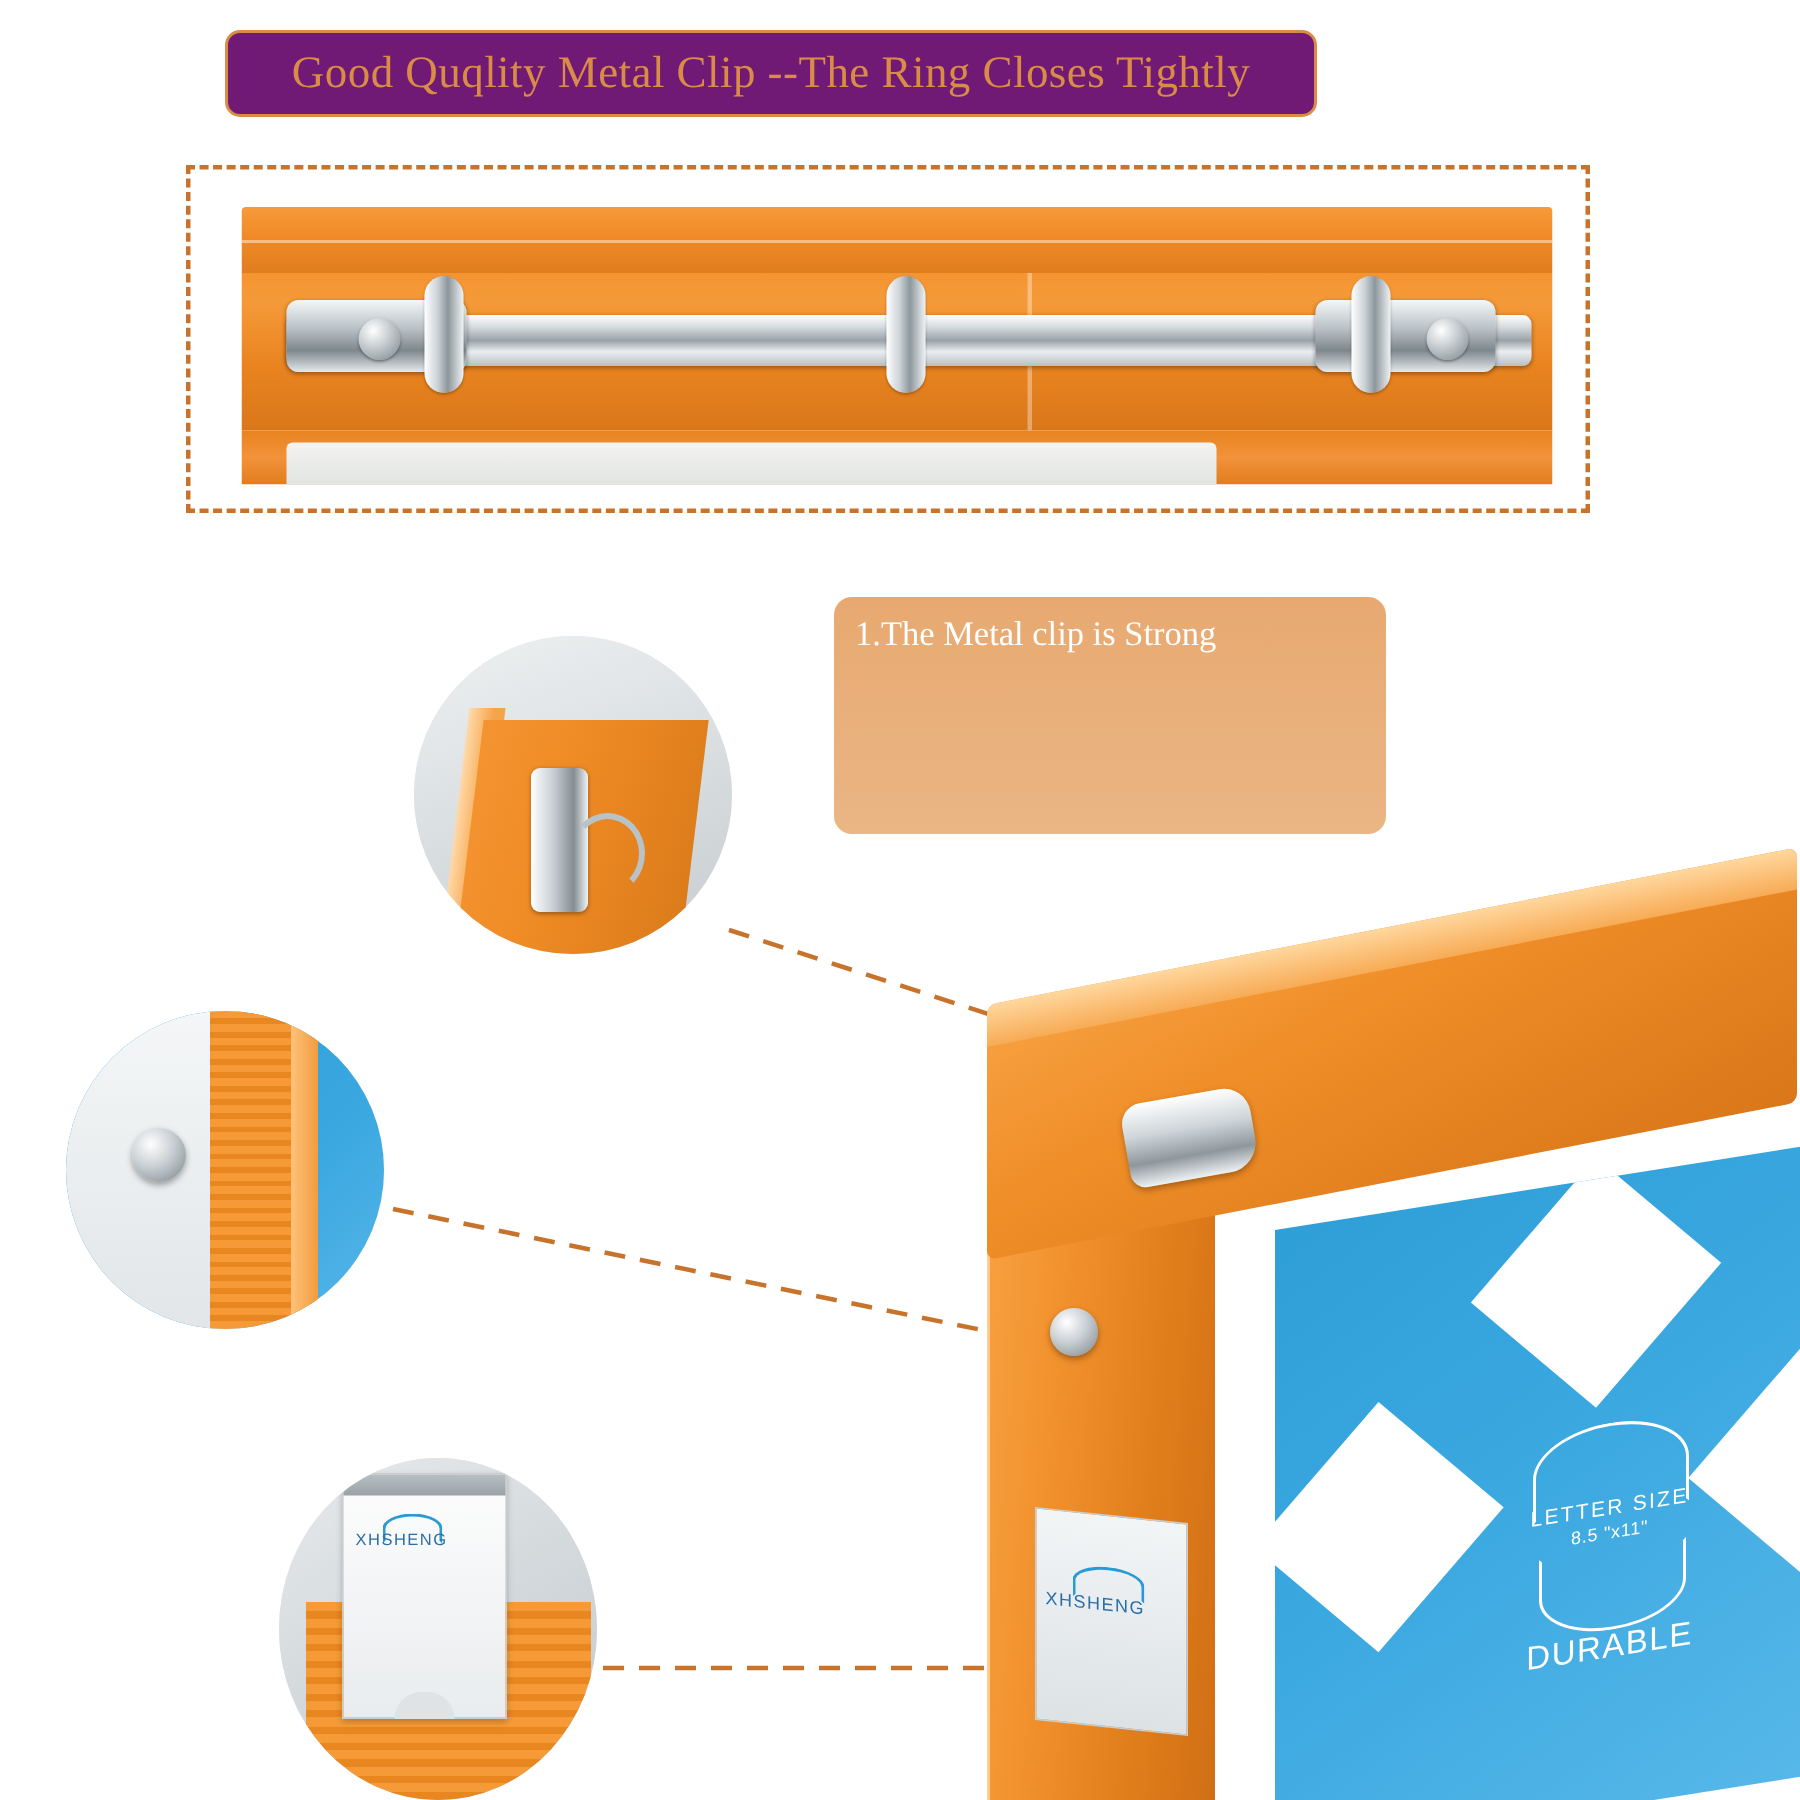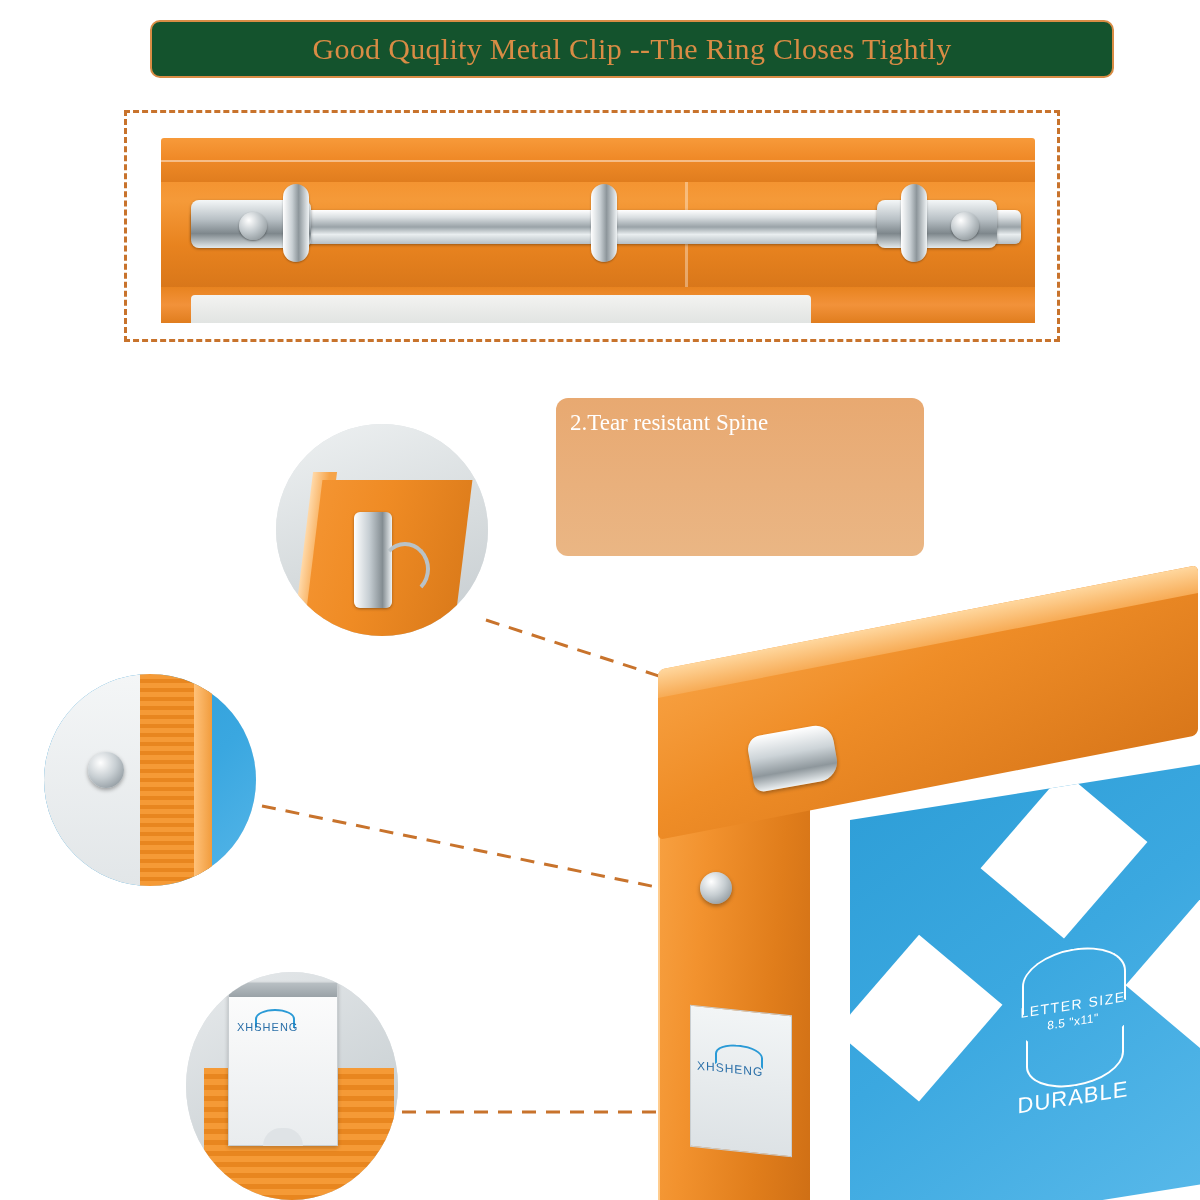--- a/index.html
+++ b/index.html
@@ -13,25 +13,25 @@
     position: relative;
     overflow: hidden;
     font-family: "Liberation Serif", serif;
   }
 
   
   .title-banner {
     position: absolute;
     left: 150px;
     top: 20px;
-    width: 964px;
+    width: 728px;
     height: 58px;
     border: 2px solid #d98c45;
     border-radius: 10px;
-    background: #14532d;
+    background: #701a75;
     display: flex;
     align-items: center;
     justify-content: center;
     box-sizing: border-box;
   }
   .title-banner span {
     font-size: 30px;
     color: #d98c45;
     letter-spacing: 0.3px;
     white-space: nowrap;
@@ -428,21 +428,21 @@
     <div class="ring r1"></div>
     <div class="ring r2"></div>
     <div class="ring r3"></div>
     <div class="knob k1"></div>
     <div class="knob k2"></div>
   </div>
 </div>
 
 <div class="feature-box">
   <ul>
-    <li>2.Tear resistant Spine</li>
+    <li>1.The Metal clip is Strong</li>
   </ul>
 </div>
 
 <svg class="connector" style="left:0; top:0; width:1200px; height:1200px;" viewBox="0 0 1200 1200">
   <line x1="486" y1="620" x2="770" y2="712" stroke="#c8732c" stroke-width="3" stroke-dasharray="14,10"></line>
   <line x1="262" y1="806" x2="700" y2="896" stroke="#c8732c" stroke-width="3" stroke-dasharray="14,10"></line>
   <line x1="402" y1="1112" x2="720" y2="1112" stroke="#c8732c" stroke-width="3" stroke-dasharray="14,10"></line>
 </svg>
 
 <div class="detail-circle" id="detail-clip">

